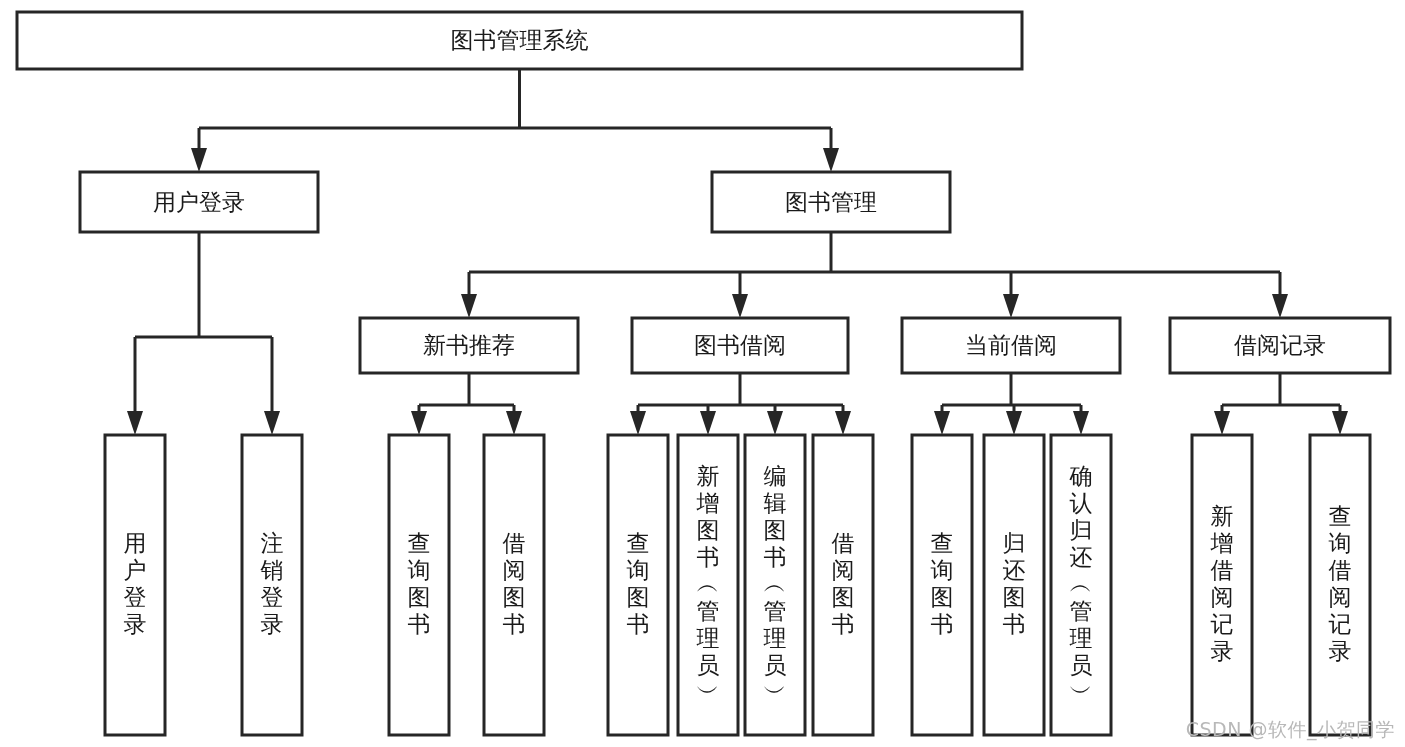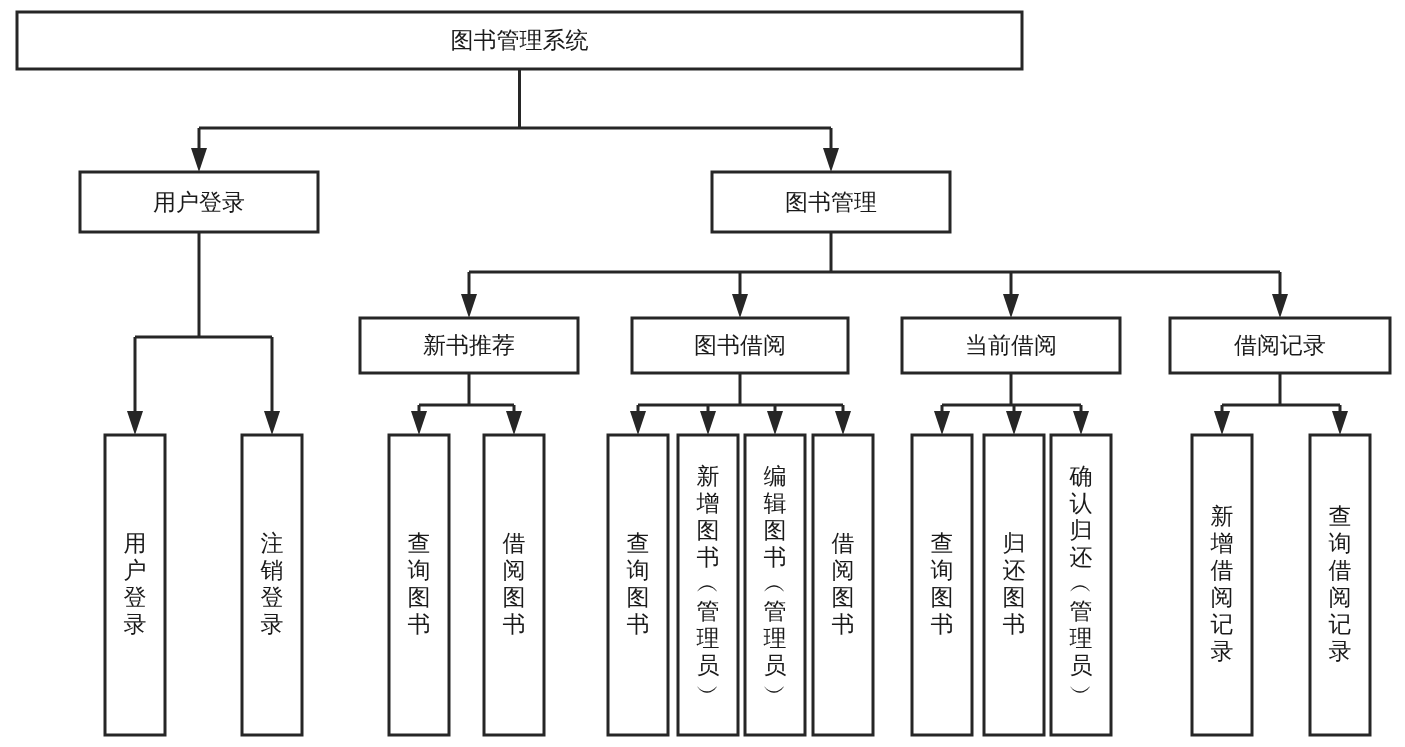--- a/index.html
+++ b/index.html
@@ -202,13 +202,14 @@
         <g>
           <rect x="1192" y="435" width="60" height="300" class="node-box"></rect>
           <text x="1222" y="524" class="node-label-v"><tspan x="1222" dy="0">新</tspan><tspan x="1222" dy="27">增</tspan><tspan x="1222" dy="27">借</tspan><tspan x="1222" dy="27">阅</tspan><tspan x="1222" dy="27">记</tspan><tspan x="1222" dy="27">录</tspan></text>
         </g>
         <g>
           <rect x="1310" y="435" width="60" height="300" class="node-box"></rect>
           <text x="1340" y="524" class="node-label-v"><tspan x="1340" dy="0">查</tspan><tspan x="1340" dy="27">询</tspan><tspan x="1340" dy="27">借</tspan><tspan x="1340" dy="27">阅</tspan><tspan x="1340" dy="27">记</tspan><tspan x="1340" dy="27">录</tspan></text>
         </g>
       </g>
   </svg>
+  <div class="watermark-text">CSDN @软件_小贺同学</div>
 </div>
 
 </body></html>

